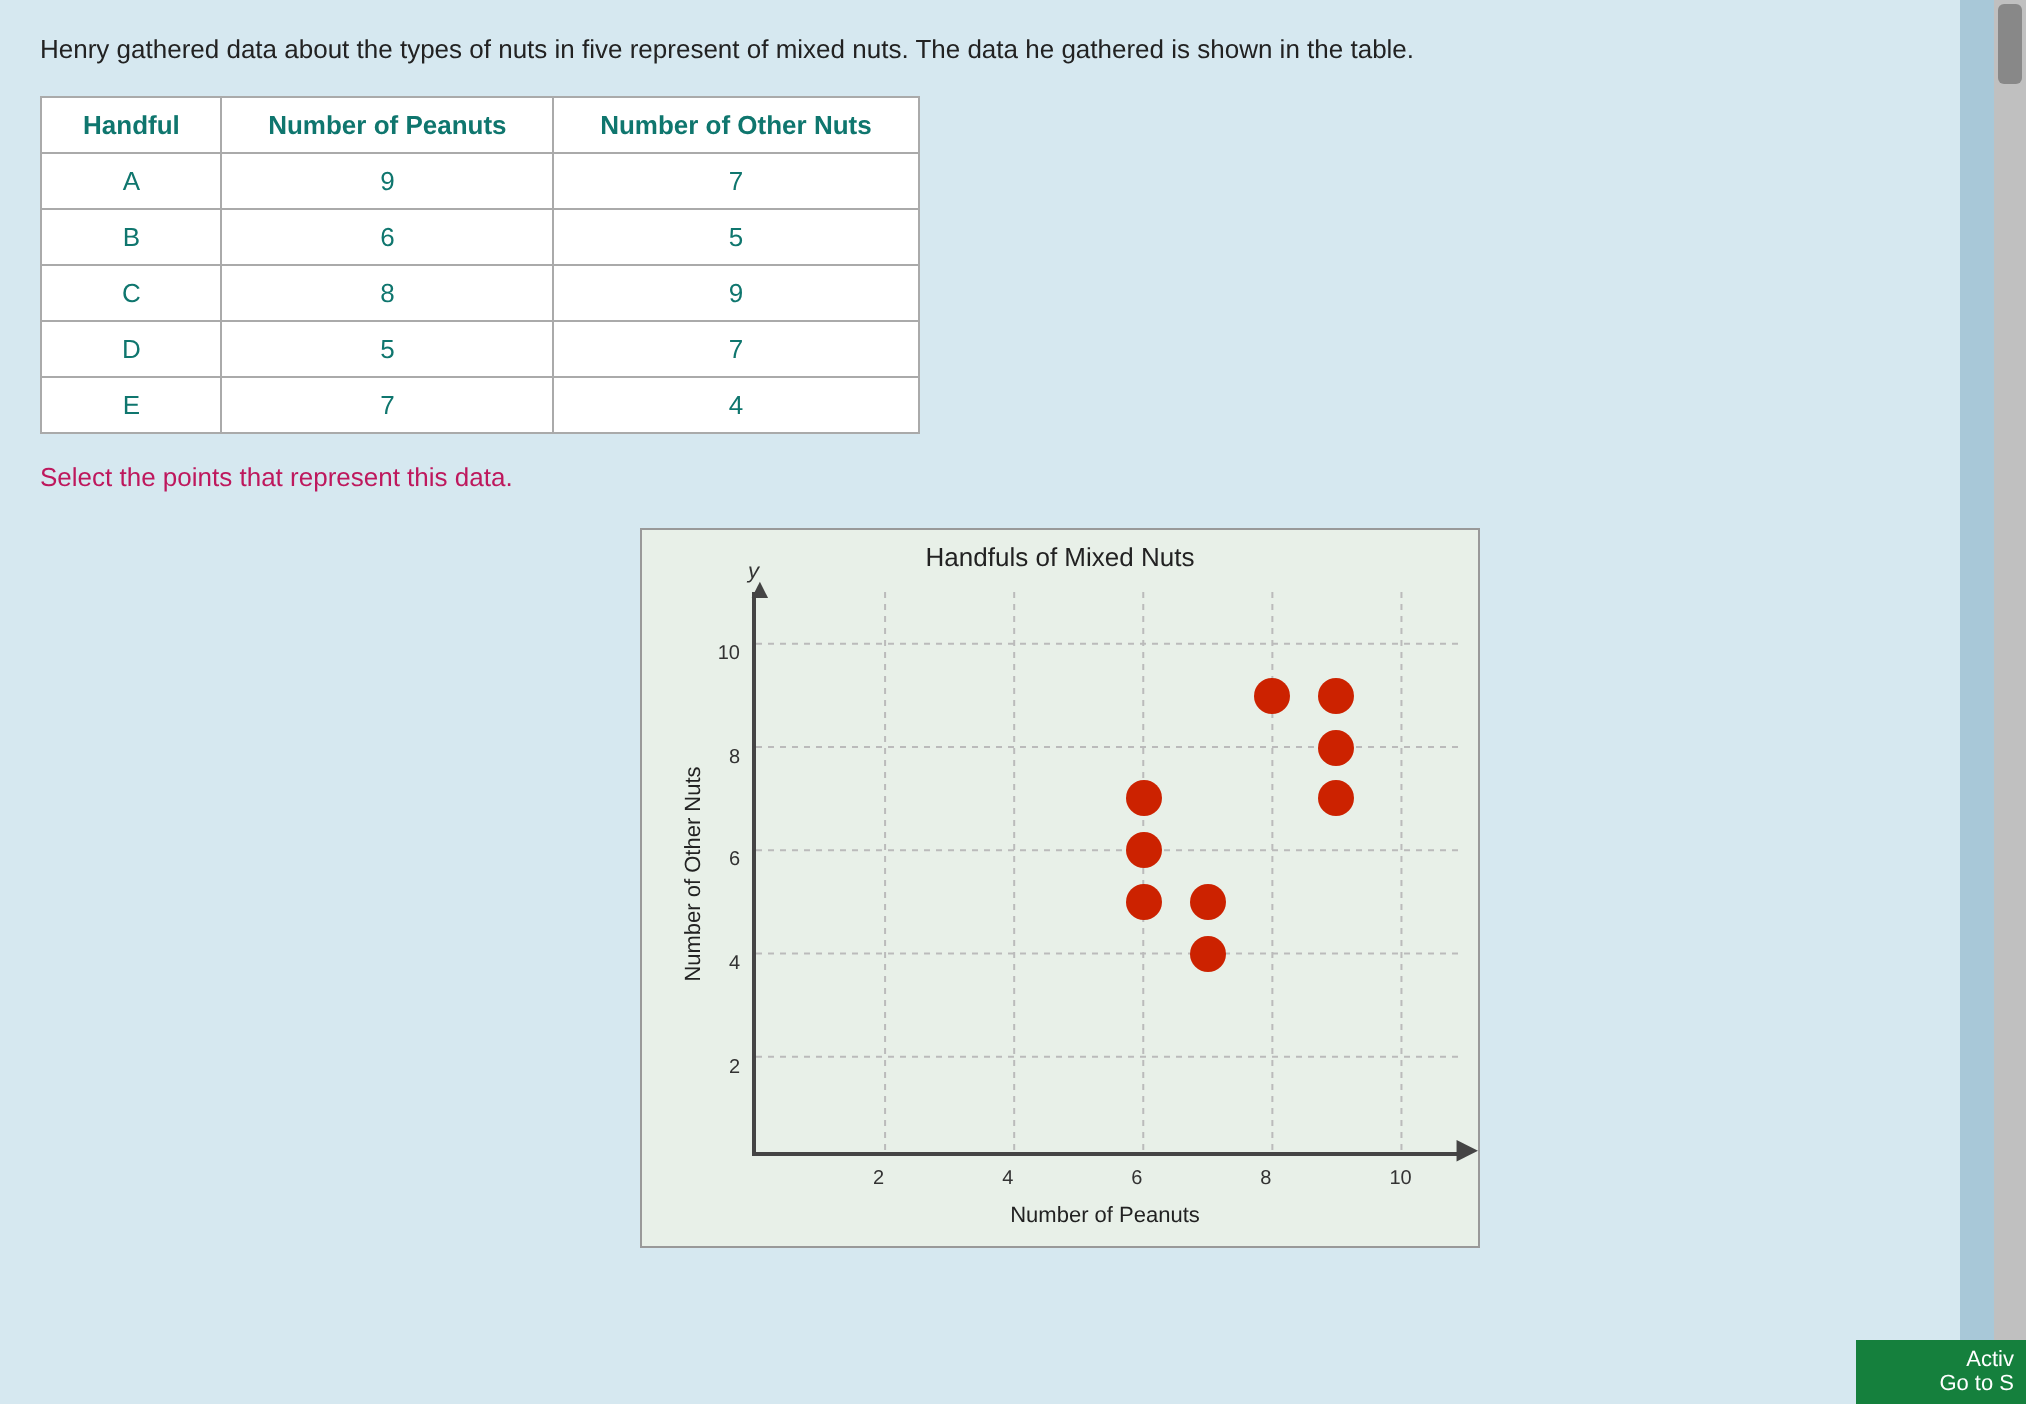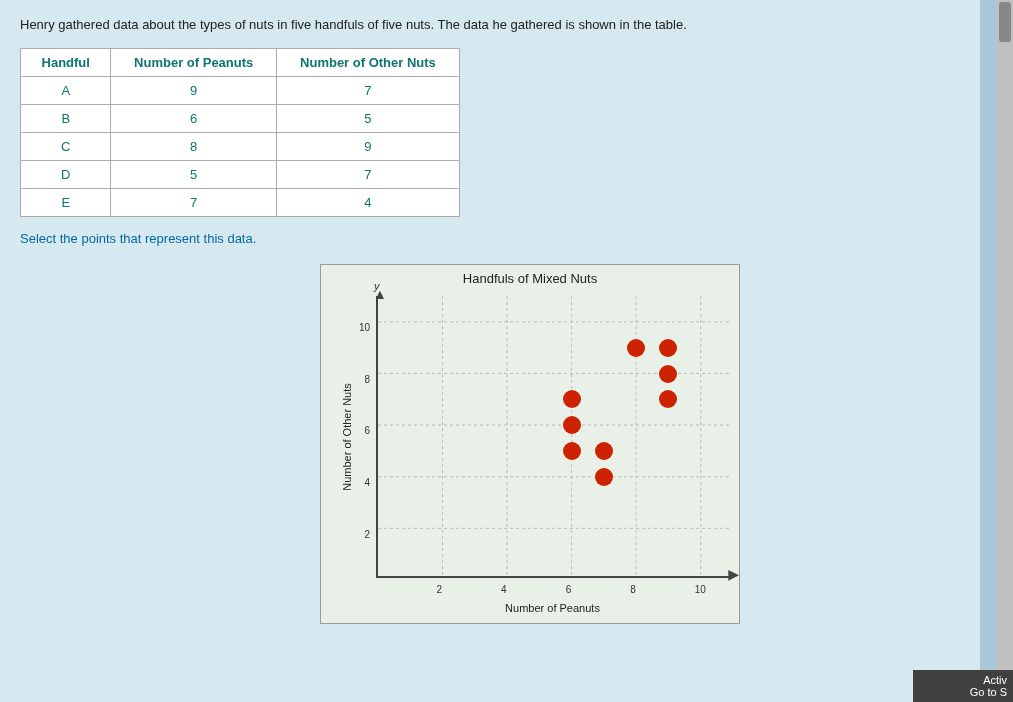--- a/index.html
+++ b/index.html
@@ -39,21 +39,21 @@
       text-align: center;
       font-size: 13px;
       color: #0f766e;
     }
     table th {
       font-weight: bold;
       background: white;
     }
     .select-text {
       font-size: 13px;
-      color: #0369a1;
+      color: #be185d;
       margin-bottom: 18px;
     }
     .chart-area {
       display: flex;
       justify-content: center;
       margin-left: 80px;
     }
     .chart-container {
       position: relative;
       width: 420px;
@@ -158,41 +158,41 @@
       right: 2px;
       width: 12px;
       height: 40px;
       background: #888;
       border-radius: 3px;
     }
     .bottom-bar {
       position: fixed;
       bottom: 0;
       right: 0;
-      width: 100px;
-      background: #404040;
+      width: 85px;
+      background: #15803d;
       color: white;
       font-size: 11px;
       padding: 4px 6px;
       text-align: right;
     }
     .dot {
       position: absolute;
       width: 18px;
       height: 18px;
       background: #cc2200;
       border-radius: 50%;
       transform: translate(-50%, -50%);
     }
   </style>
 </head>
 <body>
 
 <div class="main-container">
-  <p class="intro-text">Henry gathered data about the types of nuts in five handfuls of five nuts. The data he gathered is shown in the table.</p>
+  <p class="intro-text">Henry gathered data about the types of nuts in five represent of mixed nuts. The data he gathered is shown in the table.</p>
 
   <div class="table-wrapper">
     <table>
       <thead>
         <tr>
           <th>Handful</th>
           <th>Number of Peanuts</th>
           <th>Number of Other Nuts</th>
         </tr>
       </thead>

